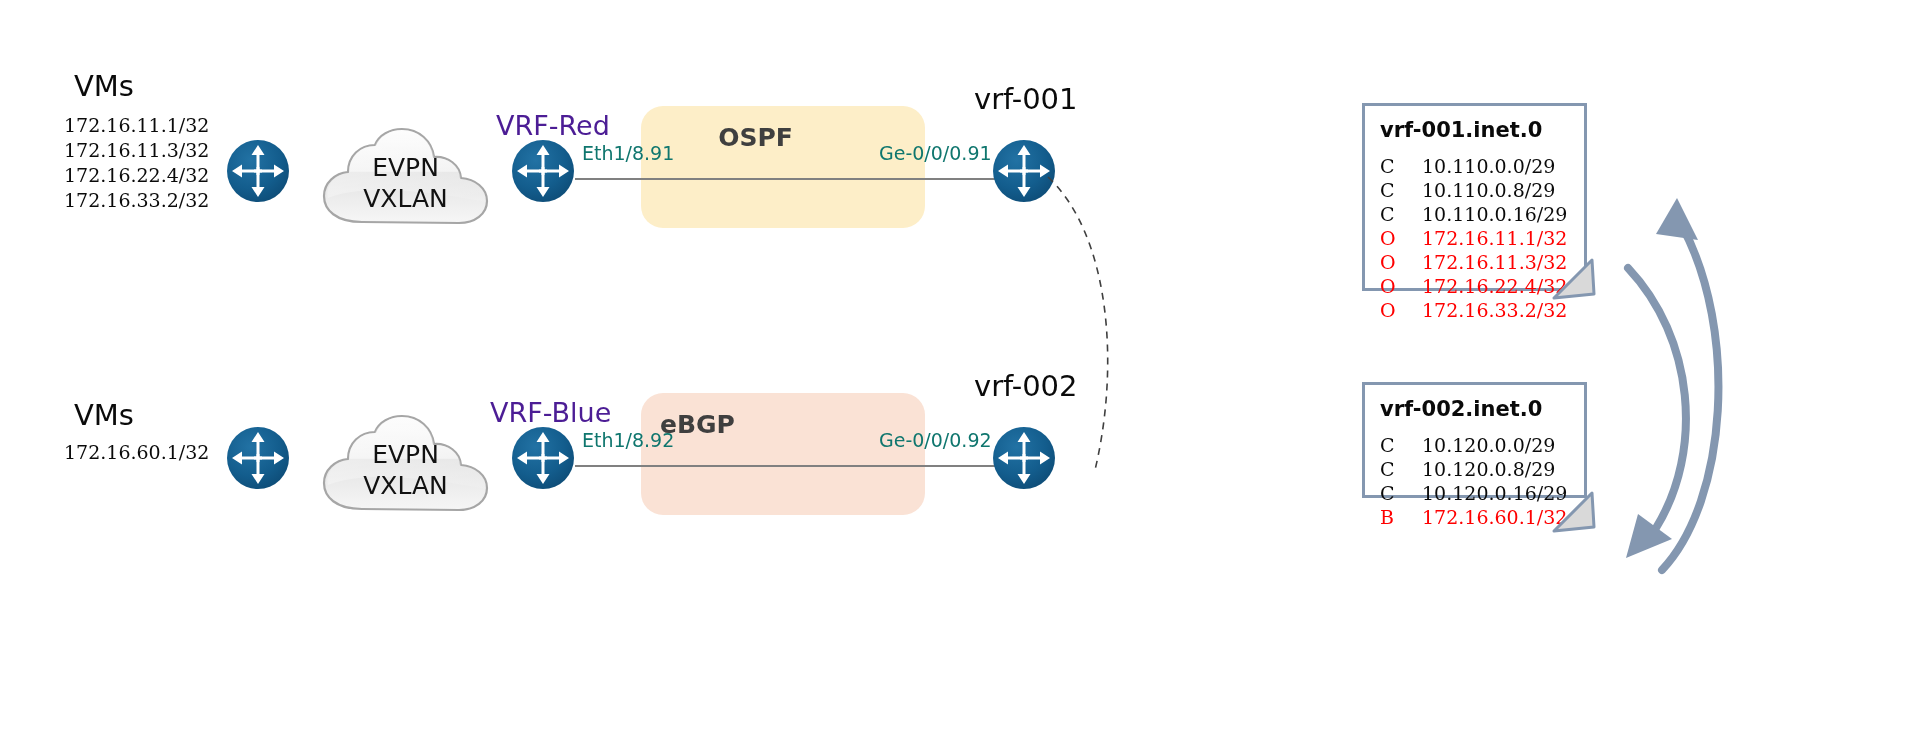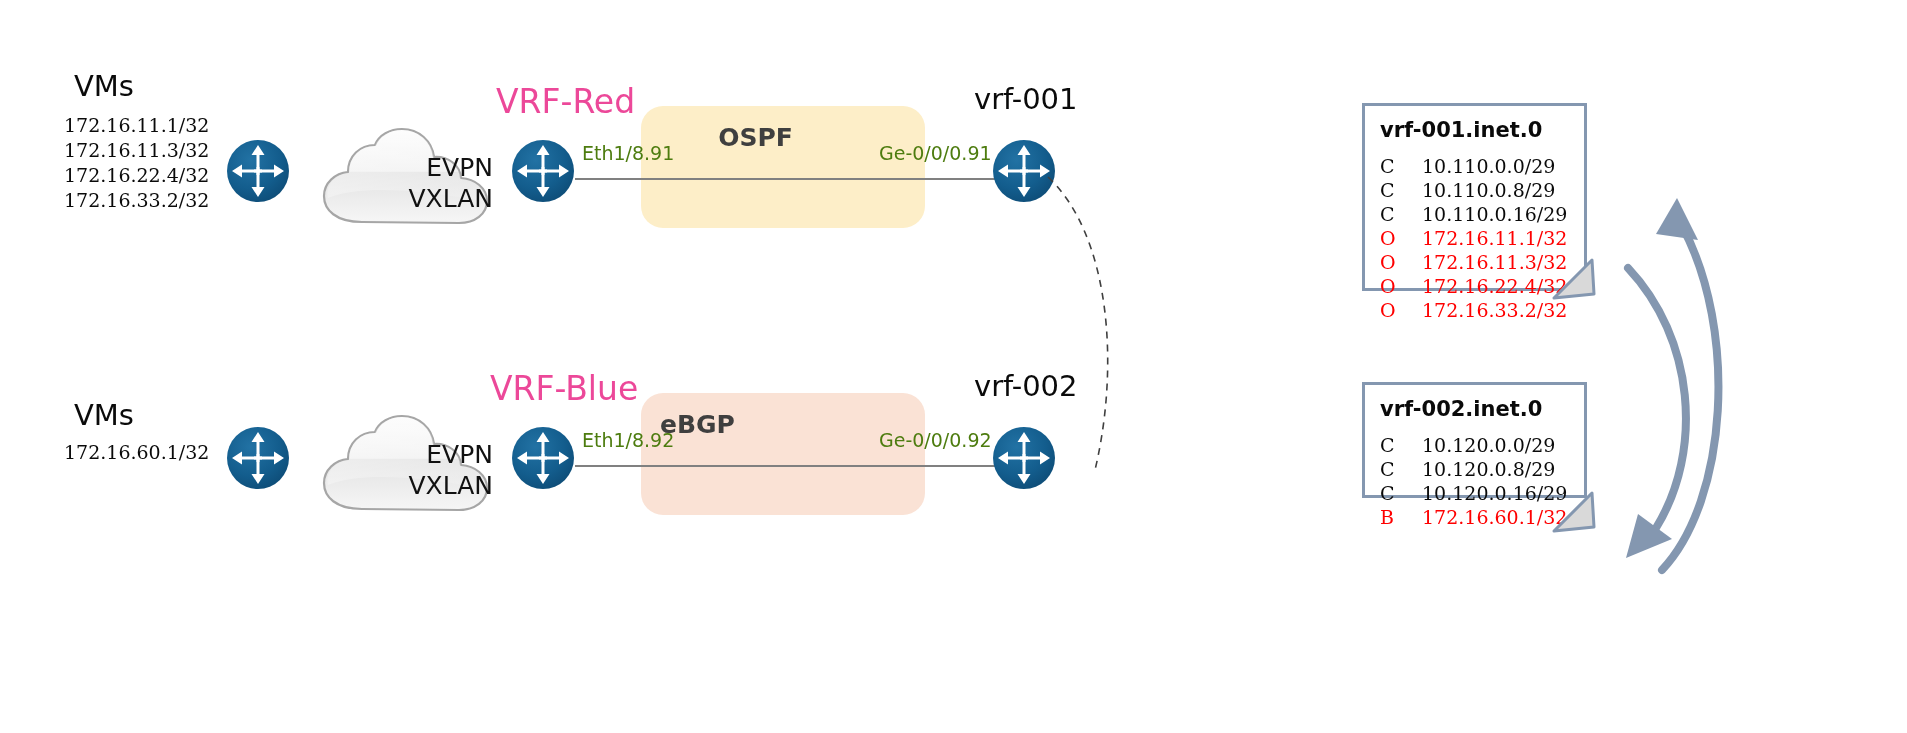--- a/index.html
+++ b/index.html
@@ -29,34 +29,35 @@
   }
   .vm-prefix-list {
     font-family: "DejaVu Serif", serif;
     font-size: 19px;
     line-height: 25px;
     color: #0a0a0a;
     white-space: nowrap;
   }
   .vrf-name {
     font-family: "DejaVu Sans", sans-serif;
-    font-size: 33px;
-    color: #ec4899;
-    white-space: nowrap;
+    font-size: 27px;
+    color: #4c1d95;
+    white-space: nowrap;
+    margin-top: 28px;
   }
   .node-name {
     font-family: "DejaVu Sans", sans-serif;
     font-size: 29px;
     color: #0a0a0a;
     white-space: nowrap;
   }
   .if-label {
     font-family: "DejaVu Sans", sans-serif;
     font-size: 19px;
-    color: #4d7c0f;
+    color: #0f766e;
     white-space: nowrap;
   }
   .proto-label {
     font-family: "DejaVu Sans", sans-serif;
     font-weight: bold;
     font-size: 25px;
     color: #3f3f3f;
     white-space: nowrap;
   }
   .cloud-text {
@@ -119,21 +120,21 @@
   .router {
     position: absolute;
     width: 64px; height: 64px;
   }
 
   
   .cloud { position: absolute; }
   .cloud-label-wrap {
     position: absolute;
     left: 0; right: 0;
-    text-align: right;
+    text-align: center;
   }
 
   svg { display: block; overflow: visible; }
 </style>
 </head>
 <body>
 
 <div id="canvas">
 
   <svg class="abs" width="0" height="0" style="left:0;top:0" aria-hidden="true">

